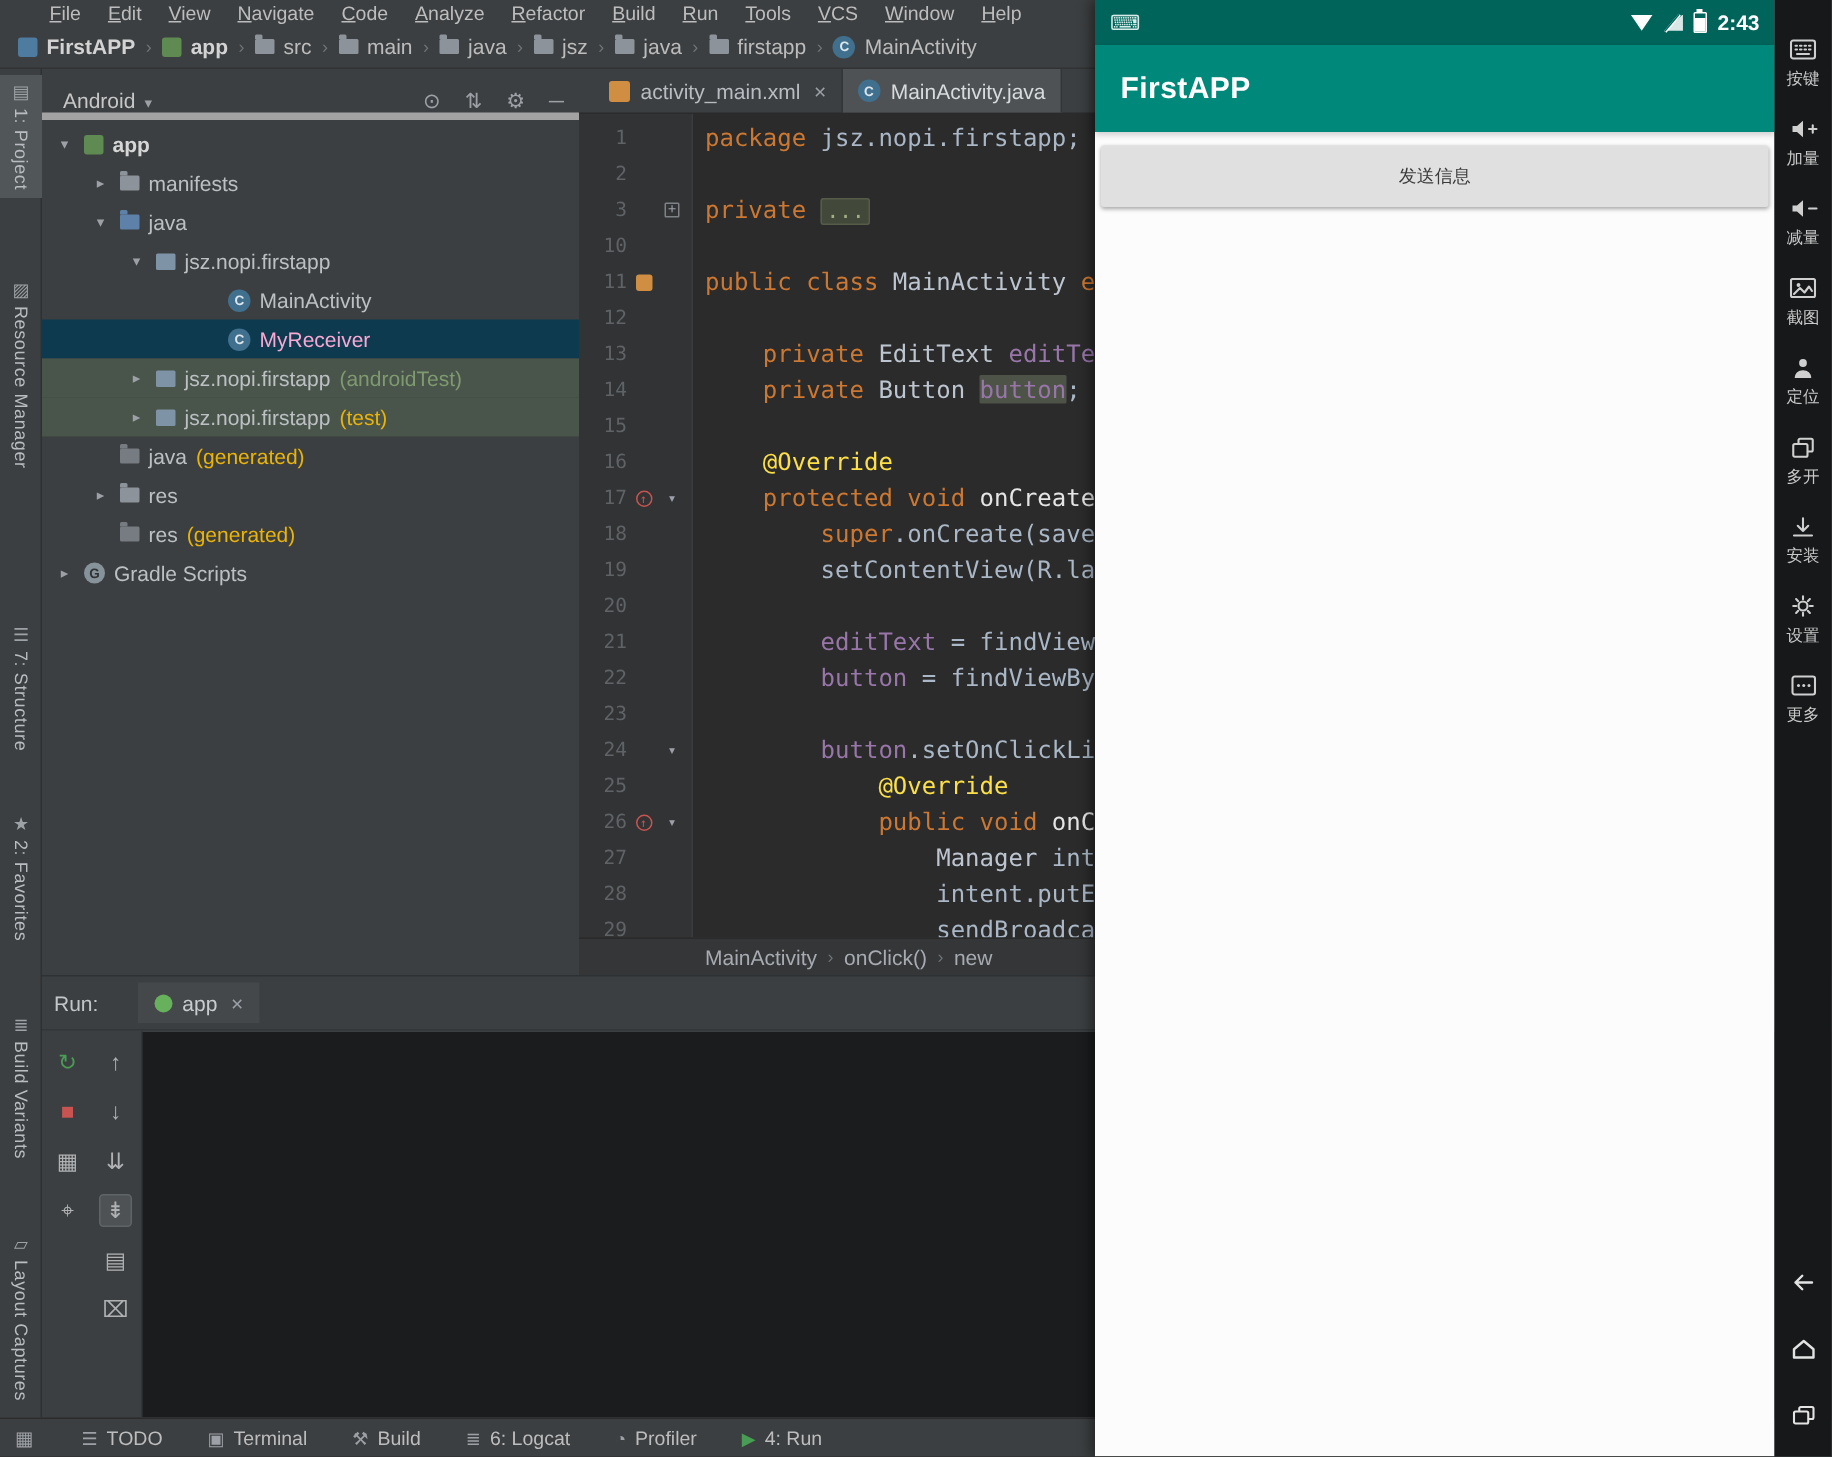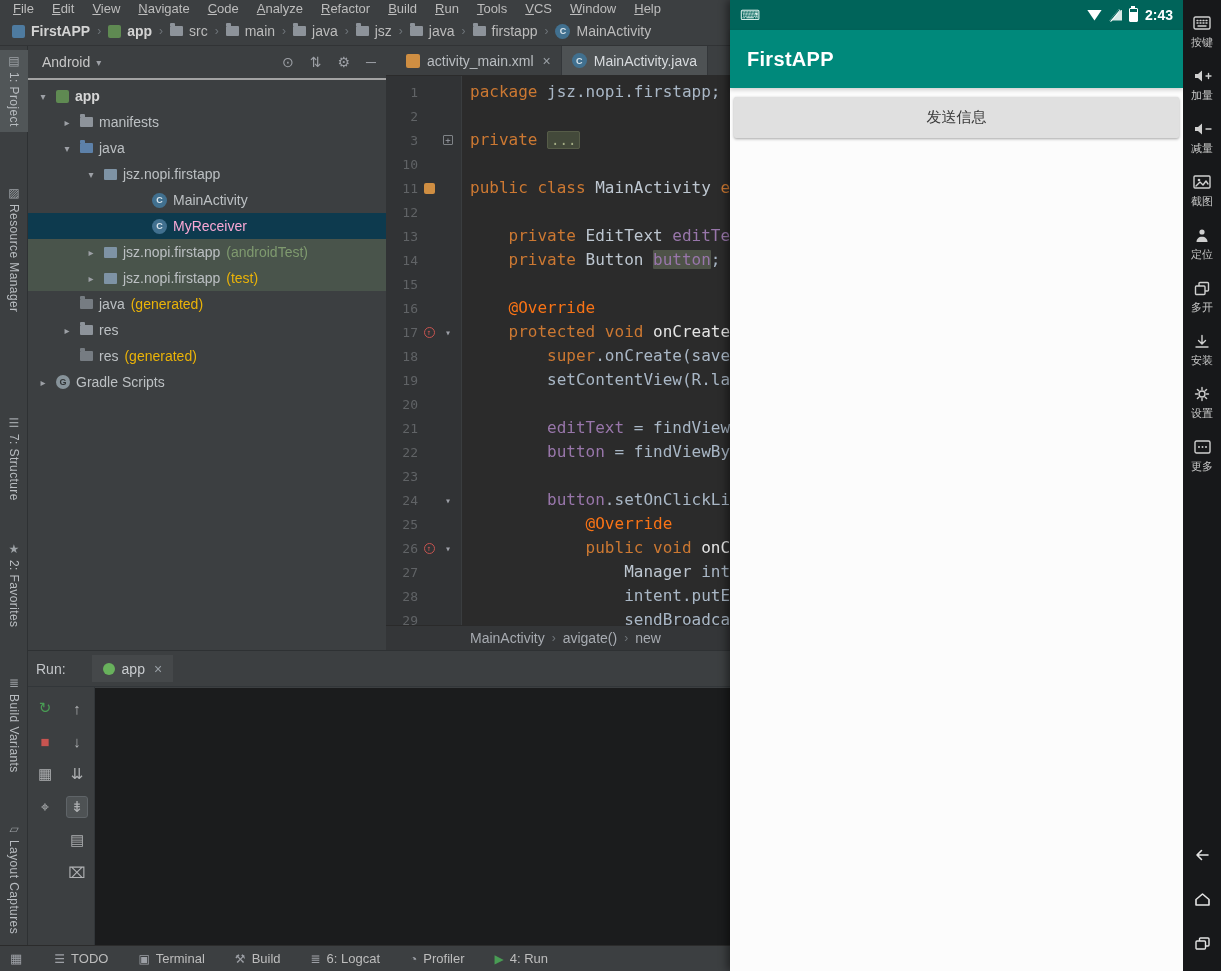--- a/index.html
+++ b/index.html
@@ -1,21 +1,21 @@
 <!DOCTYPE html>
 <html style="--ide_chrome: #3c3f41; --editor_bg: #2b2b2b; --selection_bg: #0d3a4e; --accent_green: #499c54; --accent_red: #c75450; --emu_appbar: #00897b; --emu_statusbar: #00645a; --input_underline: #e91e63; --send_button_bg: #e0e0e0;"><head>
 <meta charset="utf-8">
 <style>
 *{margin:0;padding:0;box-sizing:border-box}
 html,body{width:1221px;height:971px;overflow:hidden;background:#2b2b2b}
 body{font-family:"Liberation Sans",sans-serif;color:#bbb;font-size:13px}
 #root{position:relative;width:1221px;height:971px;background:var(--ide_chrome,#3c3f41);overflow:hidden}
 
 
-.menubar{position:absolute;left:0;top:0;width:100%;height:17px;display:flex;padding-left:4px;background:var(--ide_chrome,#3c3f41);overflow:hidden}
+.menubar{position:absolute;left:0;top:0;width:100%;height:17px;display:flex;padding-left:24px;background:var(--ide_chrome,#3c3f41);overflow:hidden}
 .menubar .mi{padding:0 9px;line-height:17px;color:#bdbdbd;white-space:nowrap}
 .menubar .mi u{text-decoration:underline}
 
 
 .crumbbar{position:absolute;left:0;top:17px;width:100%;height:29px;background:var(--ide_chrome,#3c3f41);display:flex;align-items:center;padding-left:12px;font-size:14px;border-bottom:1px solid #313335;overflow:hidden}
 .crumb{display:inline-flex;align-items:center;gap:6px;white-space:nowrap;color:#bcbcbc}
 .crumb.bold .crumb-label{font-weight:bold;color:#d3d3d3}
 .crumb-sep{color:#6e7479;margin:0 7px;font-size:12px}
 
 
@@ -34,21 +34,21 @@
 
 
 .strip{position:absolute;left:0;top:46px;width:28px;bottom:26px;background:var(--ide_chrome,#3c3f41);border-right:1px solid #2e3133;z-index:2}
 .strip-item{position:absolute;left:0;width:28px;display:flex;flex-direction:column;align-items:center;gap:5px;padding:5px 0;cursor:default}
 .strip-item.selected{background:#515658}
 .strip-item .sic{font-size:12px;color:#9da2a6;line-height:12px}
 .strip-item .vlabel{writing-mode:vertical-rl;text-orientation:mixed;font-size:12px;color:#b9bdc1;letter-spacing:.4px;white-space:nowrap}
 
 
 .project{position:absolute;left:28px;top:46px;width:358px;height:604px;background:var(--ide_chrome,#3c3f41);overflow:hidden}
-.pheader{height:34px;display:flex;align-items:center;padding:0 10px 0 14px;border-bottom:2px solid #a3a3a3;font-size:14px;color:#c7c7c7}
+.pheader{height:34px;display:flex;align-items:flex-end;padding:0 10px 0 14px;border-bottom:5px solid #a3a3a3;font-size:14px;color:#c7c7c7}
 .pheader .caret{margin-left:6px;font-size:10px;color:#9da0a6}
 .pheader .spacer{flex:1}
 .pheader .hic{color:#9da0a6;font-size:14px;margin-left:16px}
 .ptree{padding-top:3px}
 .trow{height:26px;display:flex;align-items:center;gap:6px;font-size:14px;color:#bcc0c3;white-space:nowrap;cursor:default}
 .trow .arrow{width:14px;text-align:center;font-size:10px;color:#9da0a6}
 .trow.bold .tlabel{font-weight:bold;color:#d6d6d6}
 .trow.sel{background:var(--selection_bg,#0d3a4e)}
 .trow.sel .tlabel{color:#f9a8d4}
 .trow.hl{background:#49544b}
@@ -69,21 +69,21 @@
 .gl .gf{width:16px;text-align:center;color:#9da0a8;font-size:10px;flex:none}
 .gl .gf.fplus{font-size:9px;line-height:9px}
 .gl .gf.fplus span{display:inline-block;width:10px;height:10px;border:1px solid #7f8387;border-radius:1px;line-height:8px}
 .amark{width:11px;height:11px;border-radius:2px;background:#cf8e42;display:inline-block}
 .ovr{width:11px;height:11px;border:1px solid #c75450;border-radius:50%;color:#c75450;font-size:8px;line-height:9px;text-align:center;display:inline-block}
 .code{flex:1;padding:4px 0 0 8px;overflow:hidden}
 .cl{height:24px;line-height:24px;font-family:"DejaVu Sans Mono",monospace;font-size:16px;white-space:pre;color:#a9b7c6}
 .cl .kw{color:#cc7832}
 .cl .pl{color:#a9b7c6}
 .cl .cls{color:#bdc6d0}
-.cl .ann{color:#f97316}
+.cl .ann{color:#fde047}
 .cl .mth{color:#e5e5e5}
 .cl .fld{color:#9876aa}
 .cl .folded{background:#43493a;color:#a4ad84;border:1px solid #565c48;border-radius:2px;padding:0 3px;font-size:14px}
 .cl .hl{background:#4e5348;border-radius:1px}
 .edcrumbs{height:25px;background:#343638;border-top:1px solid #2a2a2a;display:flex;align-items:center;padding-left:84px;font-size:14px;color:#9da0a8}
 .ecrumb{color:#a7abb1}
 
 
 .runpanel{position:absolute;left:28px;top:650px;right:0;height:295px;background:var(--ide_chrome,#3c3f41);border-top:1px solid #2e3133;overflow:hidden}
 .runheader{height:36px;display:flex;align-items:center;gap:26px;padding-left:8px;border-bottom:1px solid #323639;font-size:14px;color:#c3c6c9}
@@ -110,24 +110,24 @@
 .emu-status .right{margin-left:auto;display:flex;align-items:center;gap:7px}
 .wifi{width:15px;height:11px;background:#fff;clip-path:polygon(0 0,100% 0,50% 100%)}
 .nosim{position:relative;width:13px;height:11px}
 .nosim .tri{position:absolute;right:0;bottom:0;width:12px;height:11px;background:rgba(255,255,255,.85);clip-path:polygon(100% 0,100% 100%,0 100%)}
 .nosim .slash{position:absolute;left:5px;top:-2px;width:2px;height:15px;background:#fff;transform:rotate(40deg);border-left:1px solid var(--emu_statusbar,#00645a)}
 .batt{position:relative;width:9px;height:14px;border:1px solid #fff;border-radius:1px;background:linear-gradient(to top,#fff 0 9px,transparent 9px)}
 .batt::before{content:"";position:absolute;top:-3px;left:1.5px;width:4px;height:2px;background:#fff}
 .emu-time{font-size:14px;font-weight:bold;color:#fff}
 .emu-appbar{height:58px;background:var(--emu_appbar,#00897b);display:flex;align-items:center;padding:0 17px;color:#fff;font-size:20px;font-weight:bold;letter-spacing:.3px;box-shadow:0 2px 4px rgba(0,0,0,.18)}
 .emu-input{margin:0 9px;padding:15px 7px 9px;border-bottom:2px solid var(--input_underline,#e91e63);color:#a3a3a3;font-size:17px}
-.emu-send{margin:9px 4px 0;height:41px;background:var(--send_button_bg,#e0e0e0);border-radius:2px;box-shadow:0 1px 3px rgba(0,0,0,.35);display:flex;align-items:center;justify-content:center;color:#3a3a3a;font-size:15px;cursor:default}
-
-
-.sidebar{position:absolute;left:1183px;top:0;width:38px;height:971px;background:#17181a;z-index:11;padding-top:14px}
+.emu-send{margin:9px 4px 0;height:41px;background:var(--send_button_bg,#e0e0e0);border-radius:2px;box-shadow:0 1px 3px rgba(0,0,0,.35);display:flex;align-items:center;justify-content:center;color:#3a3a3a;font-size:12px;cursor:default}
+
+
+.sidebar{position:absolute;left:1183px;top:0;width:38px;height:971px;background:#17181a;z-index:11;padding-top:24px}
 .sb-item{display:flex;flex-direction:column;align-items:center;gap:3px;margin-bottom:17px;cursor:default}
 .sbic-svg{height:18px;display:flex;align-items:center;justify-content:center}
 .sblab{font-size:11px;color:#c8c8c8}
 .emu-nav{position:absolute;top:845px;left:0;width:38px;display:flex;flex-direction:column;align-items:center;gap:24px}
 .nav-btn{height:20px;display:flex;align-items:center;justify-content:center;cursor:default}
 </style>
 </head>
 <body>
 
 <div id="root">
@@ -455,21 +455,21 @@
           <div class="cl"><span class="pl">            </span><span class="ann">@Override</span></div>
           <div class="cl"><span class="pl">            </span><span class="kw">public void </span><span class="mth">onClick</span><span class="pl">(</span><span class="cls">V</span></div>
           <div class="cl"><span class="pl">                </span><span class="cls">Manager</span><span class="pl"> intent = </span><span class="kw">n</span></div>
           <div class="cl"><span class="pl">                intent.putExtra(</span></div>
           <div class="cl"><span class="pl">                sendBroadcast(int</span></div>
         </div>
     </div>
     <div class="edcrumbs">
         <span class="ecrumb">MainActivity</span>
         <span class="crumb-sep">›</span>
-        <span class="ecrumb">avigate()</span>
+        <span class="ecrumb">onClick()</span>
         <span class="crumb-sep">›</span>
         <span class="ecrumb">new</span>
       </div>
   </div>
 
   <div class="runpanel">
     <div class="runheader">
       <span>Run:</span>
       <span class="runtab">
         <span class="ic ic-android"></span>

